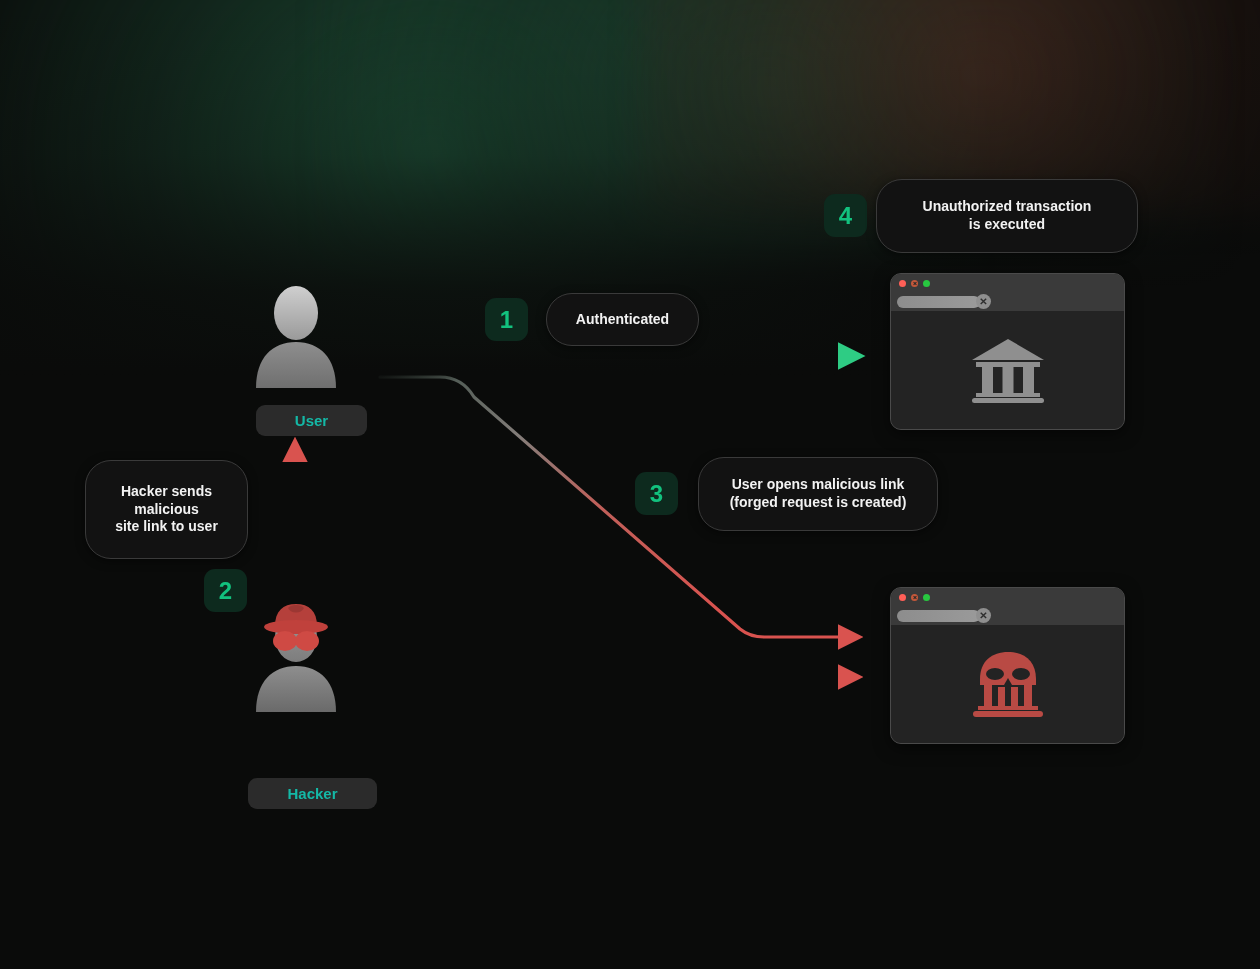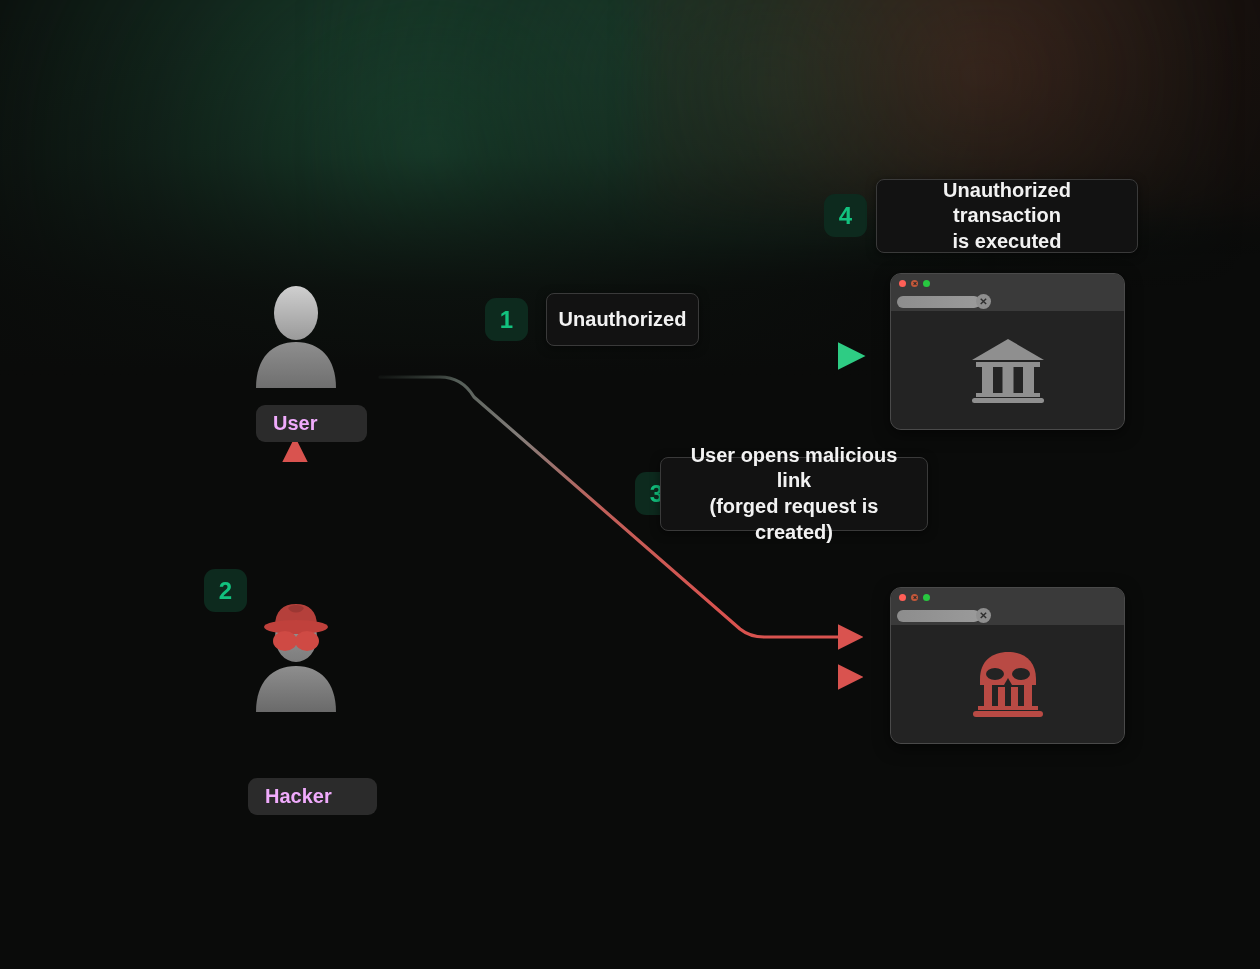--- a/index.html
+++ b/index.html
@@ -52,23 +52,23 @@
     position: absolute;
     inset: 0;
     background: linear-gradient(to bottom, rgba(10,11,10,0) 0%, rgba(10,11,10,0.25) 16%, rgba(10,11,10,0.85) 30%, #0a0b0a 42%, #0a0b0a 100%);
   }
 
   .callout {
     position: absolute;
     box-sizing: border-box;
     background: #121212;
     border: 1px solid #3a3a3a;
-    border-radius: 8px;
+    border-radius: 26px;
     color: #f2f2f2;
-    font-size: 20px;
+    font-size: 14px;
     font-weight: bold;
     line-height: 1.28;
     text-align: center;
     display: flex;
     align-items: center;
     justify-content: center;
     padding: 22px 18px;
     box-shadow: 0 2px 10px rgba(0,0,0,0.5);
     white-space: pre-line;
   }
@@ -83,26 +83,26 @@
     font-size: 24px;
     font-weight: bold;
     display: flex;
     align-items: center;
     justify-content: center;
   }
 
   .actor-label {
     position: absolute;
     background: #2b2b2b;
-    color: #f0abfc;
-    font-size: 20px;
+    color: #14b8a6;
+    font-size: 15px;
     font-weight: bold;
     border-radius: 9px;
     padding: 7px 17px;
-    text-align: left;
+    text-align: center;
   }
 
   
   .browser {
     position: absolute;
     box-sizing: border-box;
     width: 235px;
     height: 157px;
     background: #2e2e2e;
     border: 1px solid #4a4a4a;
@@ -332,26 +332,29 @@
         <rect x="41" y="38" width="7" height="20" fill="#b94a44"></rect>
         <rect x="54" y="36" width="8" height="22" fill="#b94a44"></rect>
 
         <rect x="8" y="57" width="60" height="4" fill="#b94a44"></rect>
         <rect x="3" y="62" width="70" height="6" rx="3" fill="#b94a44"></rect>
       </svg>
     </div>
   </div>
 
   <div class="step-badge" style="left:485px; top:298px;">1</div>
-  <div class="callout" style="left:546px; top:293px; width:153px; height:53px;">Unauthorized</div>
-
+  <div class="callout" style="left:546px; top:293px; width:153px; height:53px;">Authenticated</div>
+
+  <div class="callout" style="left:85px; top:460px; width:163px; height:99px;">Hacker sends
+malicious
+site link to user</div>
   <div class="step-badge" style="left:204px; top:569px;">2</div>
 
   <div class="step-badge" style="left:635px; top:472px;">3</div>
-  <div class="callout" style="left:660px; top:457px; width:268px; height:74px;">User opens malicious link
+  <div class="callout" style="left:698px; top:457px; width:240px; height:74px;">User opens malicious link
 (forged request is created)</div>
 
   <div class="step-badge" style="left:824px; top:194px;">4</div>
   <div class="callout" style="left:876px; top:179px; width:262px; height:74px;">Unauthorized transaction
 is executed</div>
 
 
 </div>
 
 </body></html>

